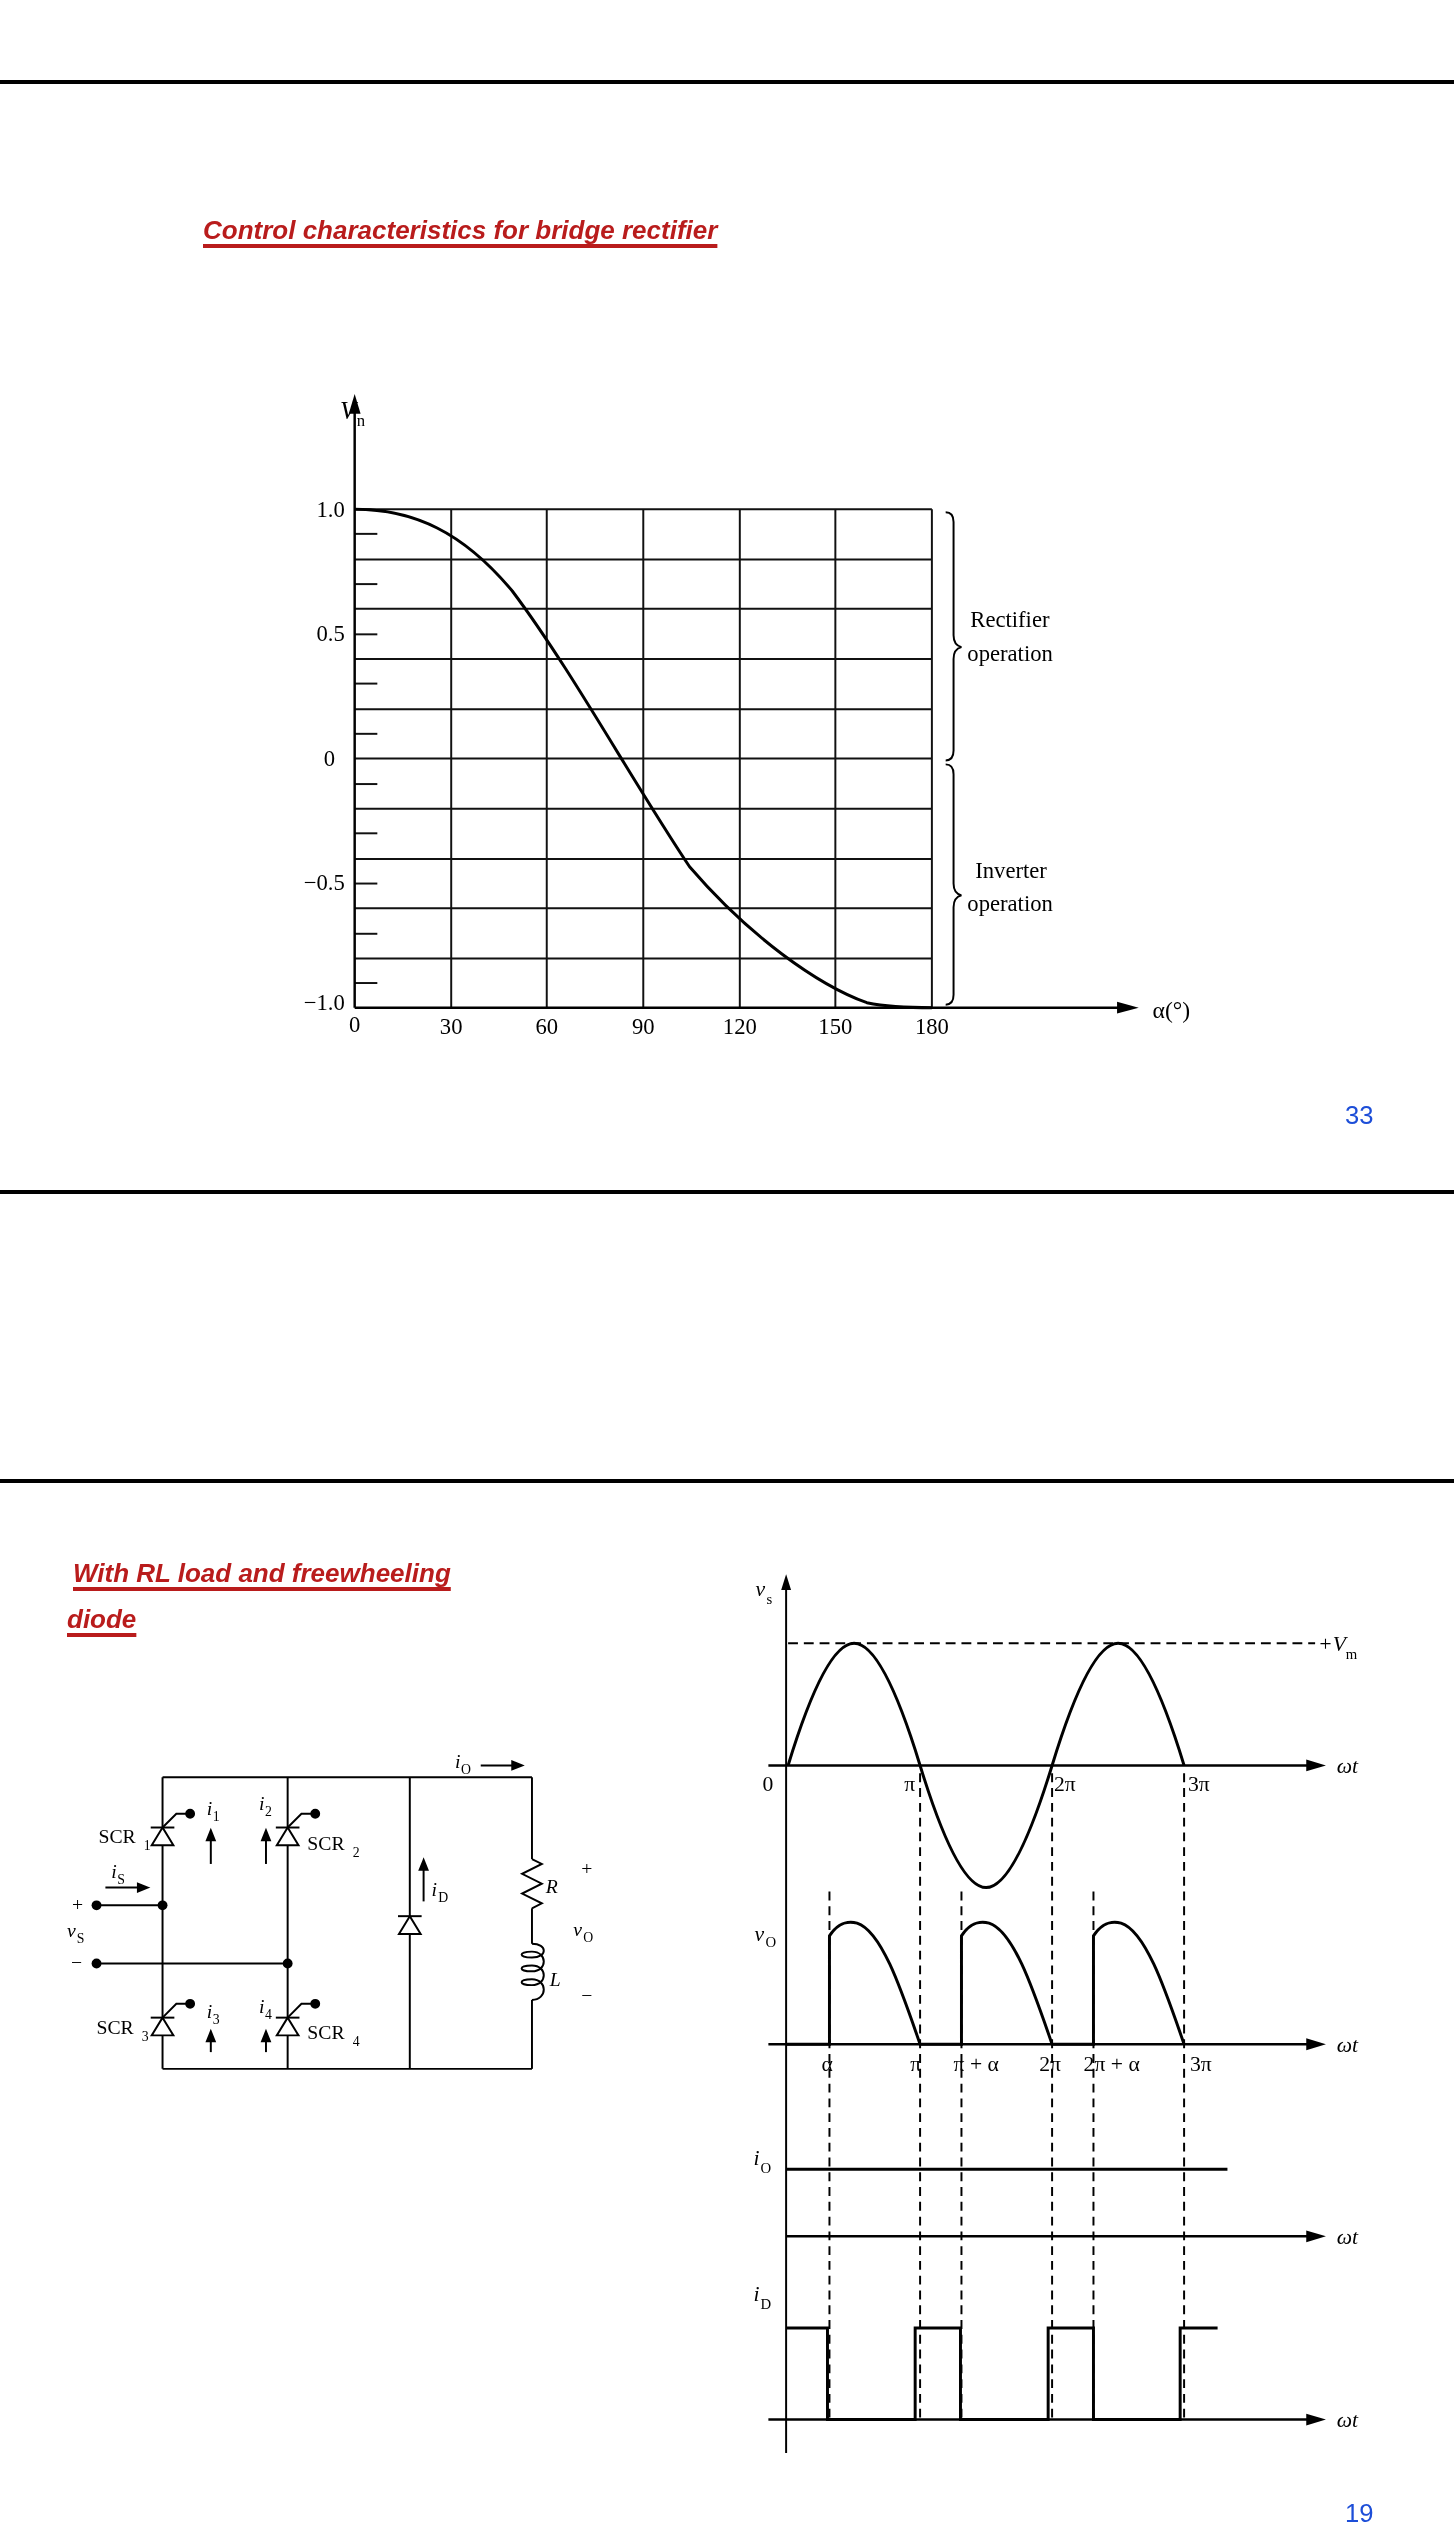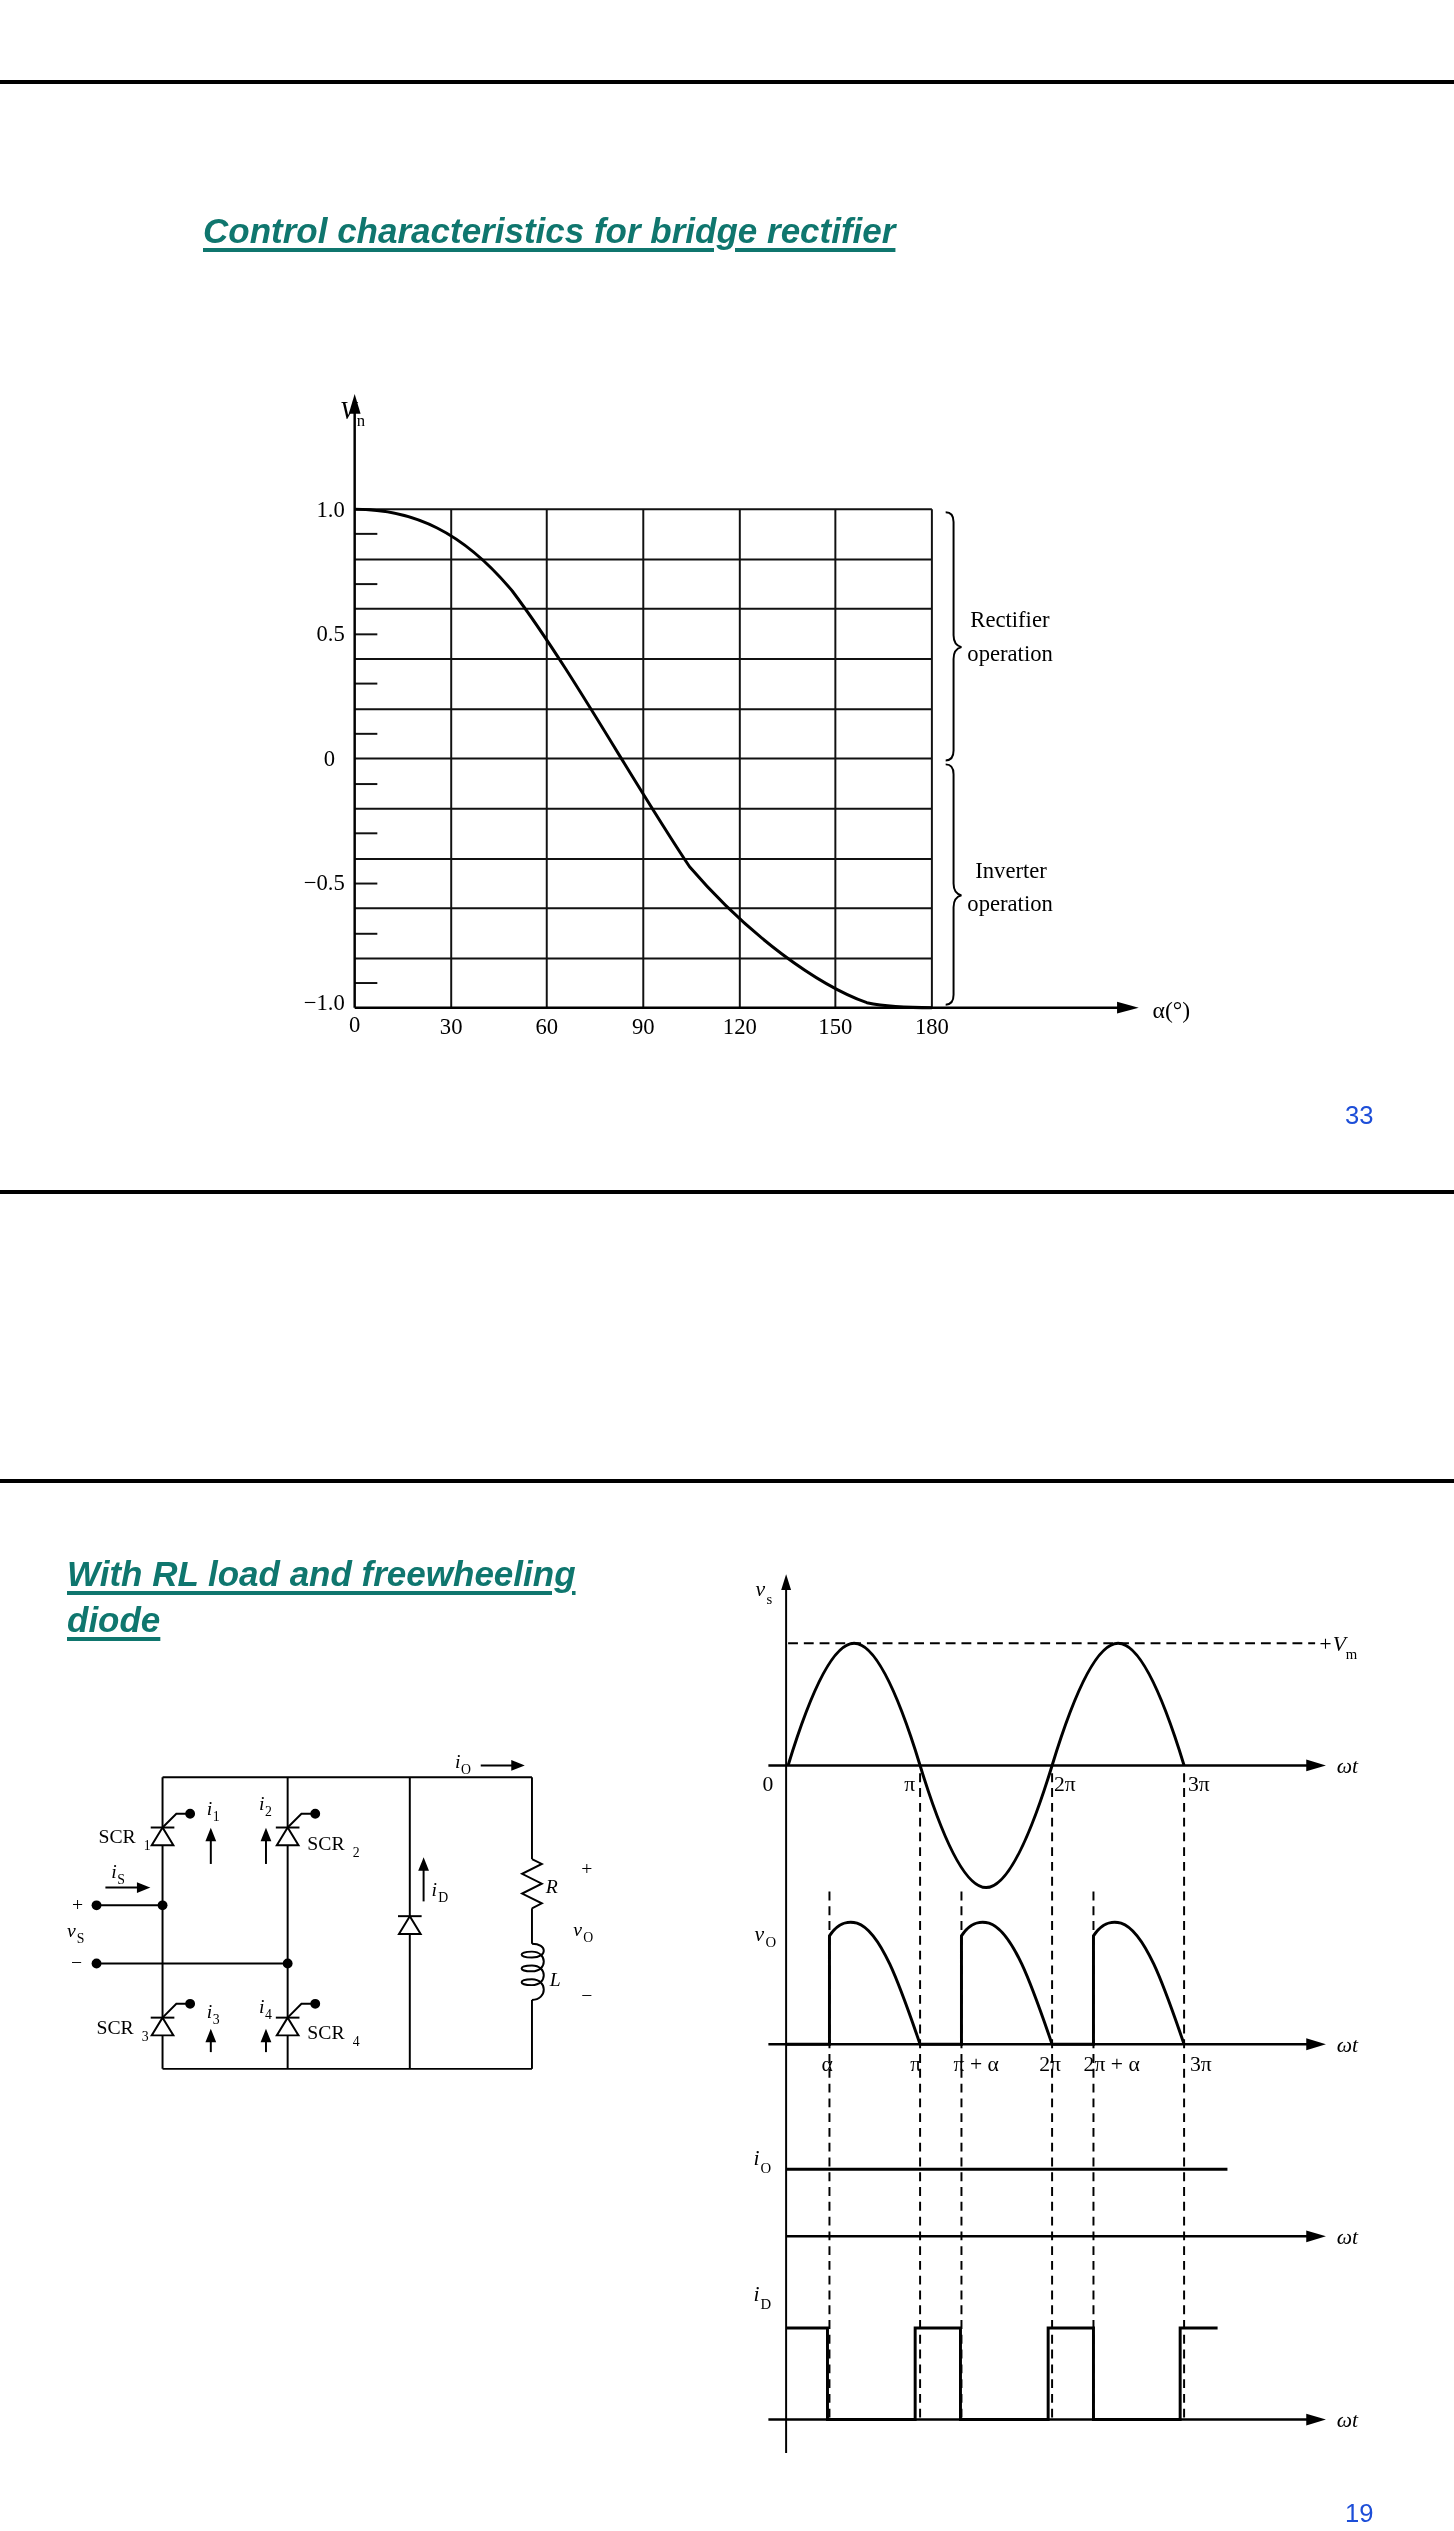--- a/index.html
+++ b/index.html
@@ -1,18 +1,18 @@
 <!DOCTYPE html>
 <html><head>
 <meta charset="utf-8">
 <style>
   html,body{margin:0;padding:0;background:#ffffff;}
   body{width:1455px;height:2532px;position:relative;overflow:hidden;font-family:"Liberation Sans",sans-serif;color:#000;}
   .rule{position:absolute;left:0;width:1455px;height:3.9px;background:#000;}
-  .slide-title{position:absolute;font-family:"Liberation Sans",sans-serif;font-weight:bold;font-style:italic;font-size:35px;line-height:43px;text-decoration:underline;text-decoration-thickness:3.9px;text-underline-offset:4.9px;color:#0f766e;margin:0;}
+  .slide-title{position:absolute;font-family:"Liberation Sans",sans-serif;font-weight:bold;font-style:italic;font-size:26px;line-height:43px;text-decoration:underline;text-decoration-thickness:3.9px;text-underline-offset:4.9px;color:#b91c1c;margin:0;}
   .page-num{position:absolute;font-family:"Liberation Sans",sans-serif;font-size:25.6px;color:#1d4ed8;}
   svg{position:absolute;left:0;top:0;overflow:visible;}
   .serif{font-family:"Liberation Serif",serif;}
 </style>
 </head>
 <body>
 
 <div class="rule" style="top:80px;"></div>
 <div class="rule" style="top:1190px;"></div>
 <div class="rule" style="top:1479px;"></div>
@@ -81,21 +81,21 @@
     <text x="848" y="1050" text-anchor="middle">150</text>
     <text x="946" y="1050" text-anchor="middle">180</text>
     <text x="1170" y="1033" font-size="24">α(°)</text>
     <text x="985" y="637">Rectifier</text>
     <text x="982" y="671">operation</text>
     <text x="990" y="891">Inverter</text>
     <text x="982" y="925">operation</text>
   </g>
 </svg>
 
-<h1 class="slide-title" style="left:67px;top:1552px;">With RL load and freewheeling</h1>
+<h1 class="slide-title" style="left:73px;top:1552px;">With RL load and freewheeling</h1>
 <h1 class="slide-title" style="left:67px;top:1598px;">diode</h1>
 <div class="page-num" style="left:1345px;top:2499px;">19</div>
 
 <svg width="1455" height="2532" viewBox="0 0 1477 2570" style="top:0;">
   <g stroke="#000" stroke-width="2" fill="none">
 
     <line x1="165" y1="1804" x2="540" y2="1804"></line>
     <line x1="165" y1="2100" x2="540" y2="2100"></line>
     <line x1="165" y1="1804" x2="165" y2="2100"></line>
     <line x1="292" y1="1804" x2="292" y2="2100"></line>

